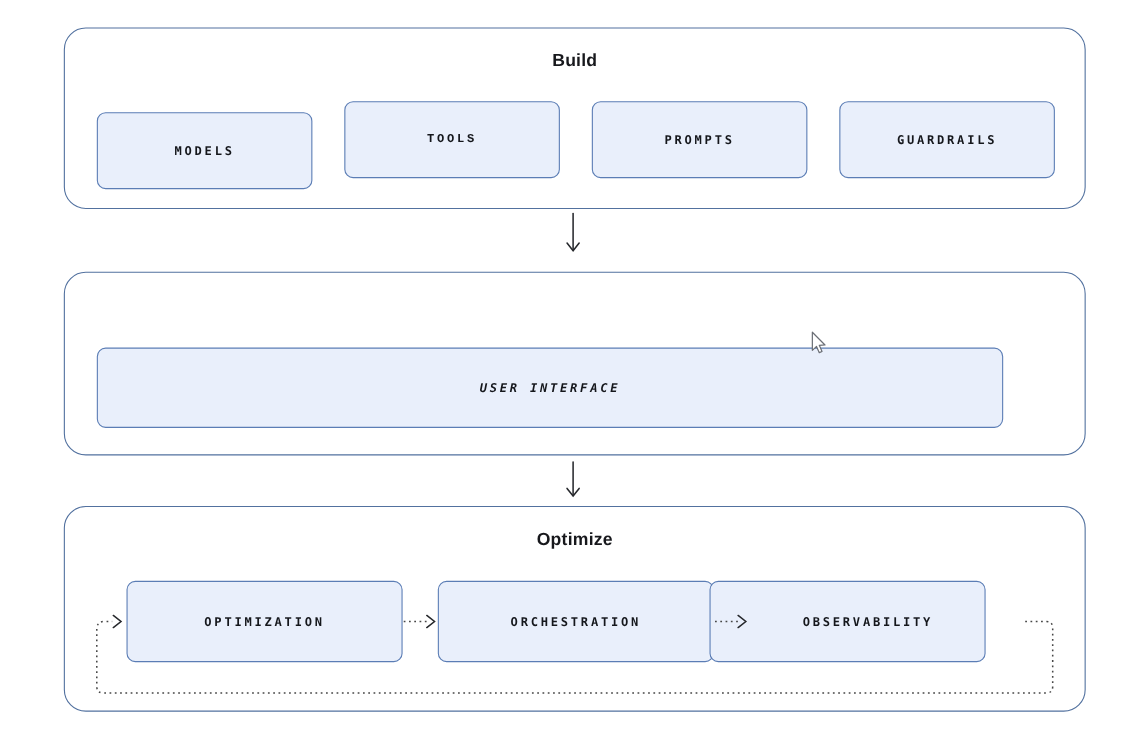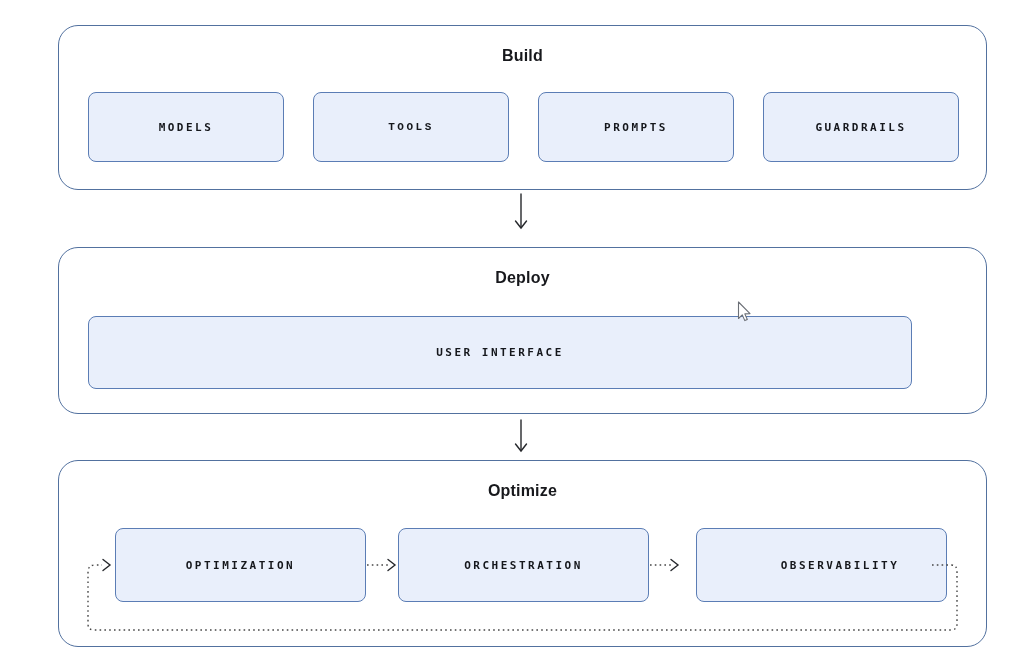--- a/index.html
+++ b/index.html
@@ -30,49 +30,48 @@
     border:1.5px solid var(--box_border,#5b7db5);
     border-radius:8px;
     display:flex;align-items:center;justify-content:center;
     font-family:"DejaVu Sans Mono","Liberation Mono",monospace;
     font-size:11px;font-weight:700;letter-spacing:2.5px;
     color:var(--label_color,#15171c);
     white-space:nowrap;
   }
   
   .stage-build .node{top:66px;height:70px;width:196px;}
-  .node-models{left:29px;}
+  .node-models{left:29px;margin-top:10px;}
   .node-tools{left:254px;font-family:Liberation Mono, monospace;}
   .node-prompts{left:479px;}
   .node-guardrails{left:704px;}
   
-  .node-user-interface{left:29px;top:68px;width:824px;height:73px;}
+  .node-user-interface{left:29px;top:68px;width:824px;height:73px;font-style:italic;}
   
   .stage-optimize .node{top:67px;height:74px;width:251px;}
   .node-optimization{left:56px;}
   .node-orchestration{left:339px;}
-  .node-observability{left:637px;padding-left:37px;}
+  .node-observability{left:586px;padding-left:37px;}
   .overlay{position:absolute;left:0;top:0;pointer-events:none;}
   .cursor{position:absolute;left:737px;top:300px;pointer-events:none;}
 </style>
 </head>
 <body>
 
 <div class="canvas">
 
   <div class="stage stage-build">
     <div class="stage-title">Build</div>
     <div class="node node-models">MODELS</div>
     <div class="node node-tools">TOOLS</div>
     <div class="node node-guardrails">GUARDRAILS</div>
     <div class="node node-prompts">PROMPTS</div>
   </div>
 
   <div class="stage stage-deploy">
-    <div class="stage-title">Deploy</div>
     <div class="node node-user-interface">USER INTERFACE</div>
   </div>
 
   <div class="stage stage-optimize">
     <div class="stage-title">Optimize</div>
     <div class="node node-orchestration">ORCHESTRATION</div>
     <div class="node node-optimization">OPTIMIZATION</div>
     <div class="node node-observability">OBSERVABILITY</div>
   </div>
 

